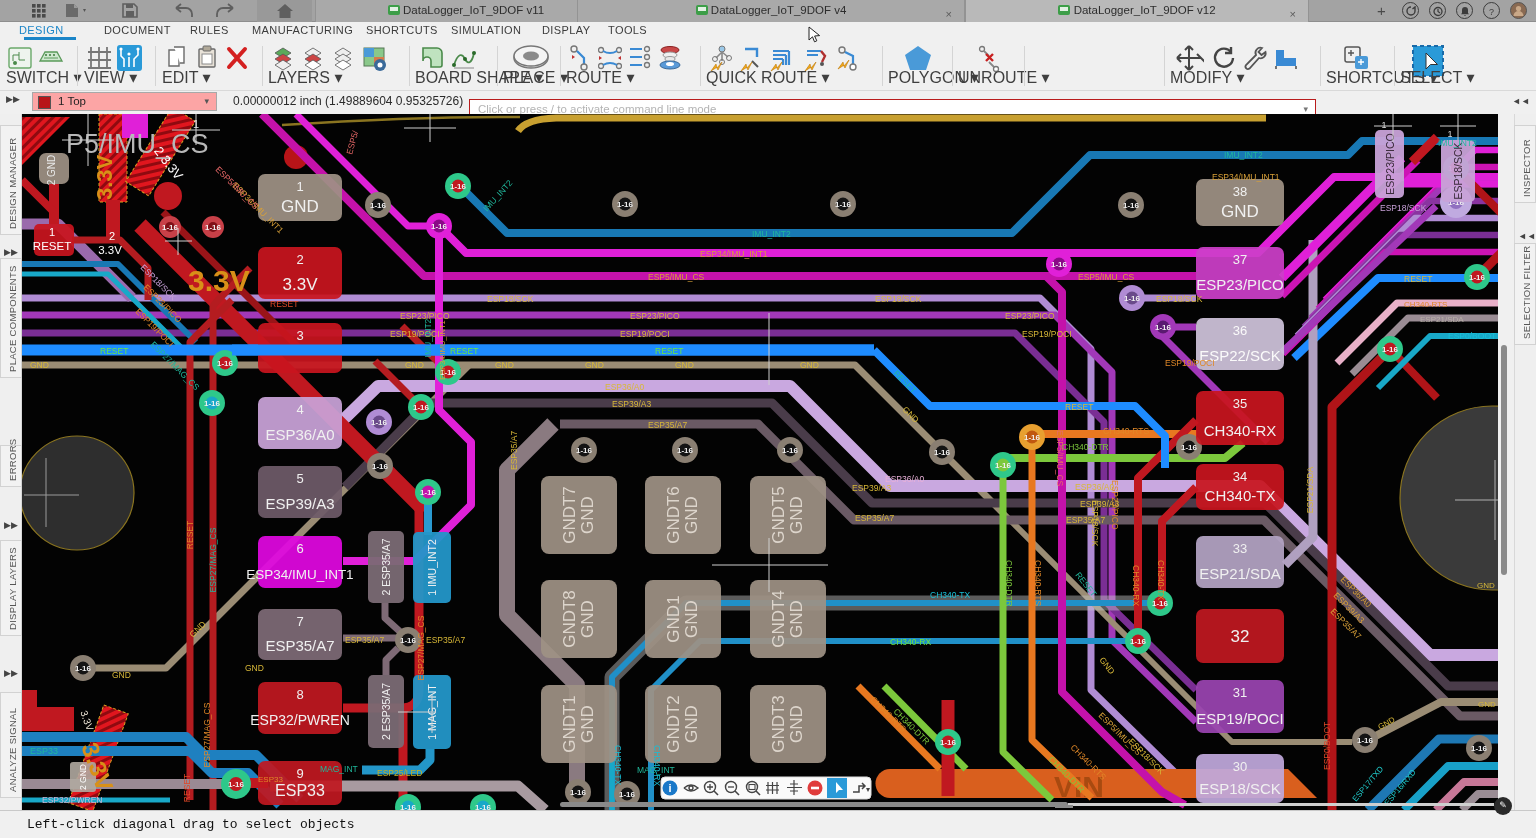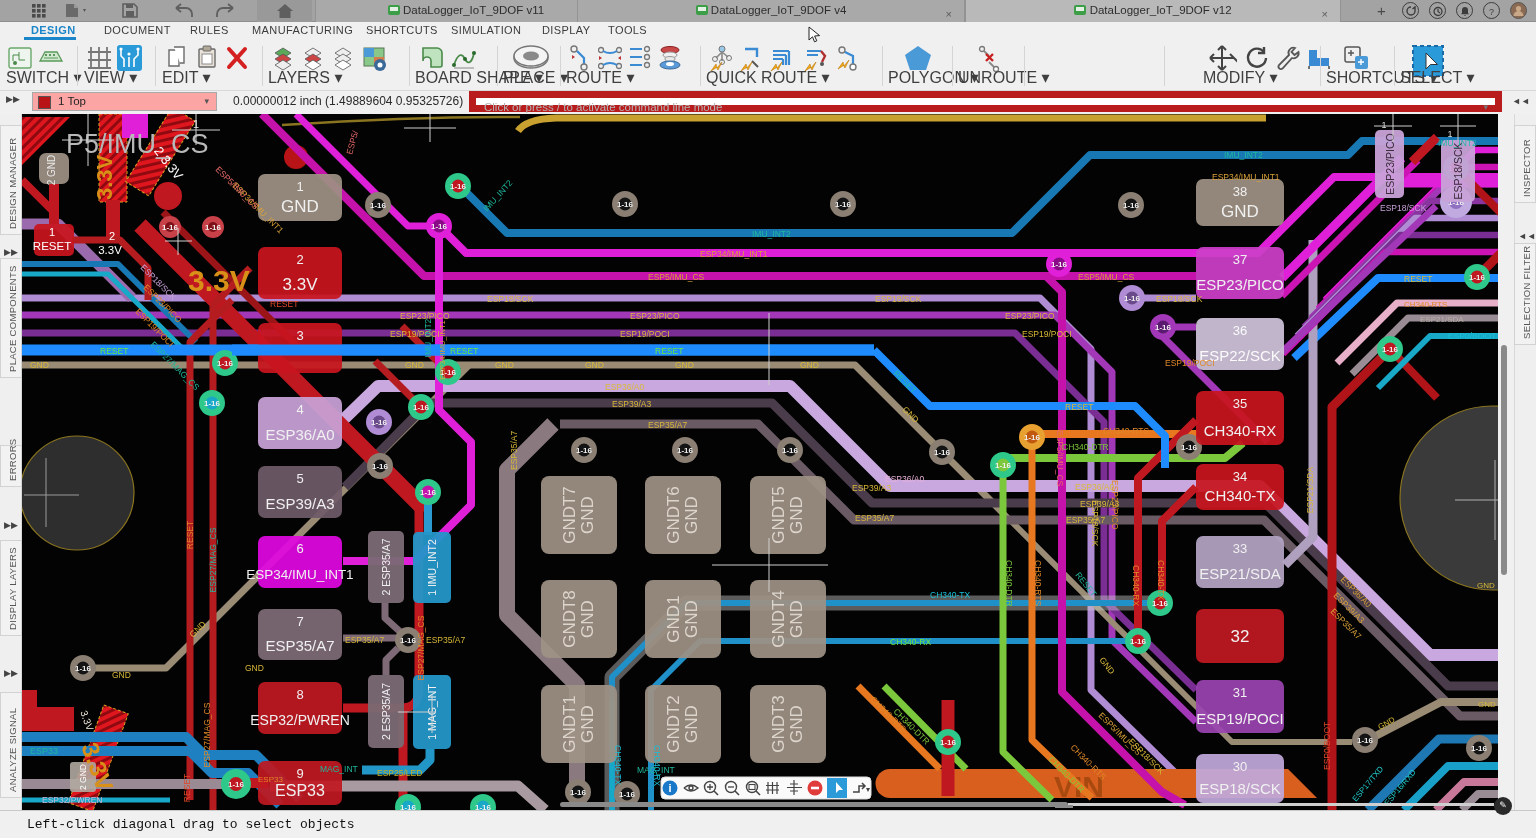--- a/index.html
+++ b/index.html
@@ -64,21 +64,21 @@
         <path d="M8 0 L16 7 h-2.5 v7 h-11 v-7 H0 z" fill="#5f5f5f"></path>
       </svg></div>
 <div class="tab" style="left:315px;width:302px"><svg width="12" height="10" style="vertical-align:-1px">
         <rect x="0" y="0" width="12" height="10" rx="2" fill="#3d9e48"></rect>
         <rect x="2" y="2" width="8" height="4" fill="#fff" opacity=".85"></rect>
       </svg> DataLogger_IoT_9DOF v11<span class="tabx" style="right:12px">×</span></div>
 <div class="tab" style="left:577px;width:388px"><svg width="12" height="10" style="vertical-align:-1px">
         <rect x="0" y="0" width="12" height="10" rx="2" fill="#3d9e48"></rect>
         <rect x="2" y="2" width="8" height="4" fill="#fff" opacity=".85"></rect>
       </svg> DataLogger_IoT_9DOF v4<span class="tabx" style="right:12px">×</span></div>
-<div class="tab act" style="left:965px;width:376px"><svg width="12" height="10" style="vertical-align:-1px">
+<div class="tab act" style="left:965px;width:344px"><svg width="12" height="10" style="vertical-align:-1px">
         <rect x="0" y="0" width="12" height="10" rx="2" fill="#3d9e48"></rect>
         <rect x="2" y="2" width="8" height="4" fill="#fff" opacity=".85"></rect>
       </svg> DataLogger_IoT_9DOF v12<span class="tabx" style="right:12px">×</span></div>
 <div class="tbico" style="left:1377px;top:2px;font-size:15px;color:#4a4a4a">+</div>
 <div class="cico" style="left:1402px;border:1.5px solid #3c3c3c"></div>
 <div class="cico" style="left:1429px;border:1.5px solid #3c3c3c"></div>
 <div class="cico" style="left:1456px;border:1.5px solid #3c3c3c"></div>
 <div class="cico" style="left:1483px;border:1.5px solid #3c3c3c"></div>
 <div class="tbico" style="left:1406px;top:5px"><svg width="10" height="11">
         <path d="M5 1 a4 4 0 1 0 4 4 M9 5 v-4 l-2.5 2" stroke="#3c3c3c" fill="none" stroke-width="1.4"></path>
@@ -92,21 +92,21 @@
       </svg></div>
 <div class="tbico" style="left:1487px;top:5px"><svg width="10" height="11">
         <text x="2" y="9" font-size="9" fill="#3c3c3c" font-family="Liberation Sans">?</text>
       </svg></div>
 <div class="cico" style="left:1510px;background:#8a6a52;border:1px solid #555"><svg width="15" height="15" viewBox="0 0 15 15">
         <circle cx="7.5" cy="5.5" r="2.6" fill="#c9a888"></circle>
         <path d="M2.5 13 a5 5 0 0 1 10 0 z" fill="#c9a888"></path>
       </svg></div>
 </div>
 <div id="menubar" class="abs">
-<div class="mi" style="left:31px;color:#1a85c8;font-weight:bold">DESIGN</div>
+<div class="mi" style="left:19px;color:#1a85c8;font-weight:normal">DESIGN</div>
 <div class="abs" style="left:24px;top:15px;width:52px;height:3px;background:#1a85c8"></div>
 <div class="mi" style="left:104px">DOCUMENT</div>
 <div class="mi" style="left:190px">RULES</div>
 <div class="mi" style="left:252px">MANUFACTURING</div>
 <div class="mi" style="left:366px">SHORTCUTS</div>
 <div class="mi" style="left:451px">SIMULATION</div>
 <div class="mi" style="left:542px">DISPLAY</div>
 <div class="mi" style="left:608px">TOOLS</div>
 </div>
 <div id="toolbar" class="abs">
@@ -281,21 +281,21 @@
       <svg class="abs" style="left:19px;top:5px" width="26" height="28" viewBox="0 0 26 28">
         <circle cx="5" cy="4" r="2.5" fill="none" stroke="#777" stroke-width="1.3"></circle>
         <path d="M7 6 l5 5 m0 6 l5 5" stroke="#888" stroke-width="1.8"></path>
         <path d="M9 9 l7 7 m0 -7 l-7 7" stroke="#c82020" stroke-width="2.4"></path>
         <circle cx="19" cy="24" r="2.5" fill="#fff" stroke="#777" stroke-width="1.3"></circle>
       </svg>
       <div class="tgl">UNROUTE ▾</div>
     </div>
 <div class="sep" style="left:1024px"></div>
 <div class="sep" style="left:1164px"></div>
-<div class="tg" style="left:1203px;width:144px">
+<div class="tg" style="left:1170px;width:144px">
       <svg class="abs" style="left:6px;top:5px" width="28" height="28" viewBox="0 0 28 28">
         <path d="M13 1 v24 M1 13 h24 M13 1 l-4 4 m4 -4 l4 4 M13 25 l-4 -4 m4 4 l4 -4 M1 13 l4 -4 m-4 4 l4 4 M25 13 l-4 -4 m4 4 l4 4" stroke="#444" stroke-width="2" fill="none"></path>
       </svg>
       <svg class="abs" style="left:40px;top:5px" width="26" height="28" viewBox="0 0 26 28">
         <path d="M21 7 A9 9 0 1 0 23 13" stroke="#444" stroke-width="2.4" fill="none"></path>
         <path d="M21 2 v6 h-6" fill="none" stroke="#444" stroke-width="2.4"></path>
       </svg>
       <svg class="abs" style="left:72px;top:5px" width="26" height="28" viewBox="0 0 26 28">
         <path d="M20 3 a5 5 0 0 0 -6 7 L4 20 a2.5 2.5 0 0 0 3.5 3.5 L17 13 a5 5 0 0 0 6.5 -6 l-4 3 -3 -3 z" fill="none" stroke="#555" stroke-width="1.8"></path>
       </svg>
@@ -329,21 +329,21 @@
       <path d="M3 1 v13 l3.5 -3.2 2 5 2.3 -1 -2.2 -4.8 5 -0.4 z" fill="#fff" stroke="#222" stroke-width="1"></path>
     </svg></div>
 <div id="cmdbar" class="abs">
 <div class="abs" style="left:6px;top:3px;color:#444;font-size:9px">▶▶</div>
 <div class="abs" style="left:32px;top:1px;width:185px;height:19px;background:#fca5a5;border:1px solid #a8a8a8">
       <div class="abs" style="left:5px;top:2.5px;width:13px;height:13px;background:#b81418;border:1px solid #555"></div>
       <div class="abs" style="left:25px;top:2px;font-size:11.5px;color:#222">1 Top</div>
       <div class="abs" style="right:7px;top:3px;font-size:9px;color:#555">▾</div>
     </div>
 <div class="abs" style="left:233px;top:3px;font-size:12px;color:#2a2a2a">0.00000012 inch (1.49889604 0.95325726)</div>
-<div class="abs" style="left:469px;top:0px;width:1033px;height:21px;background:#fff;border:7px solid #b91c1c">
+<div class="abs" style="left:469px;top:8px;width:847px;height:21px;background:#fff;border:1px solid #b91c1c">
       <div class="abs" style="left:8px;top:3px;font-size:11.5px;color:#b4b4b4">Click or press / to activate command line mode</div>
       <div class="abs" style="right:7px;top:4px;font-size:9px;color:#777">▾</div>
     </div>
 <div class="abs" style="left:1512px;top:5px;color:#444;font-size:9px">◄◄</div>
 </div>
 <div class="abs" style="left:0;top:114px;width:22px;height:696px;background:#efefef;border-right:1px solid #d8d8d8"></div>
 <div class="vtab" style="left:0px;top:125px;height:110px"></div>
 <div class="vtxt" style="left:7px;top:229px">DESIGN MANAGER</div>
 <div class="vtab" style="left:0px;top:258px;height:120px"></div>
 <div class="vtxt" style="left:7px;top:372px">PLACE COMPONENTS</div>

